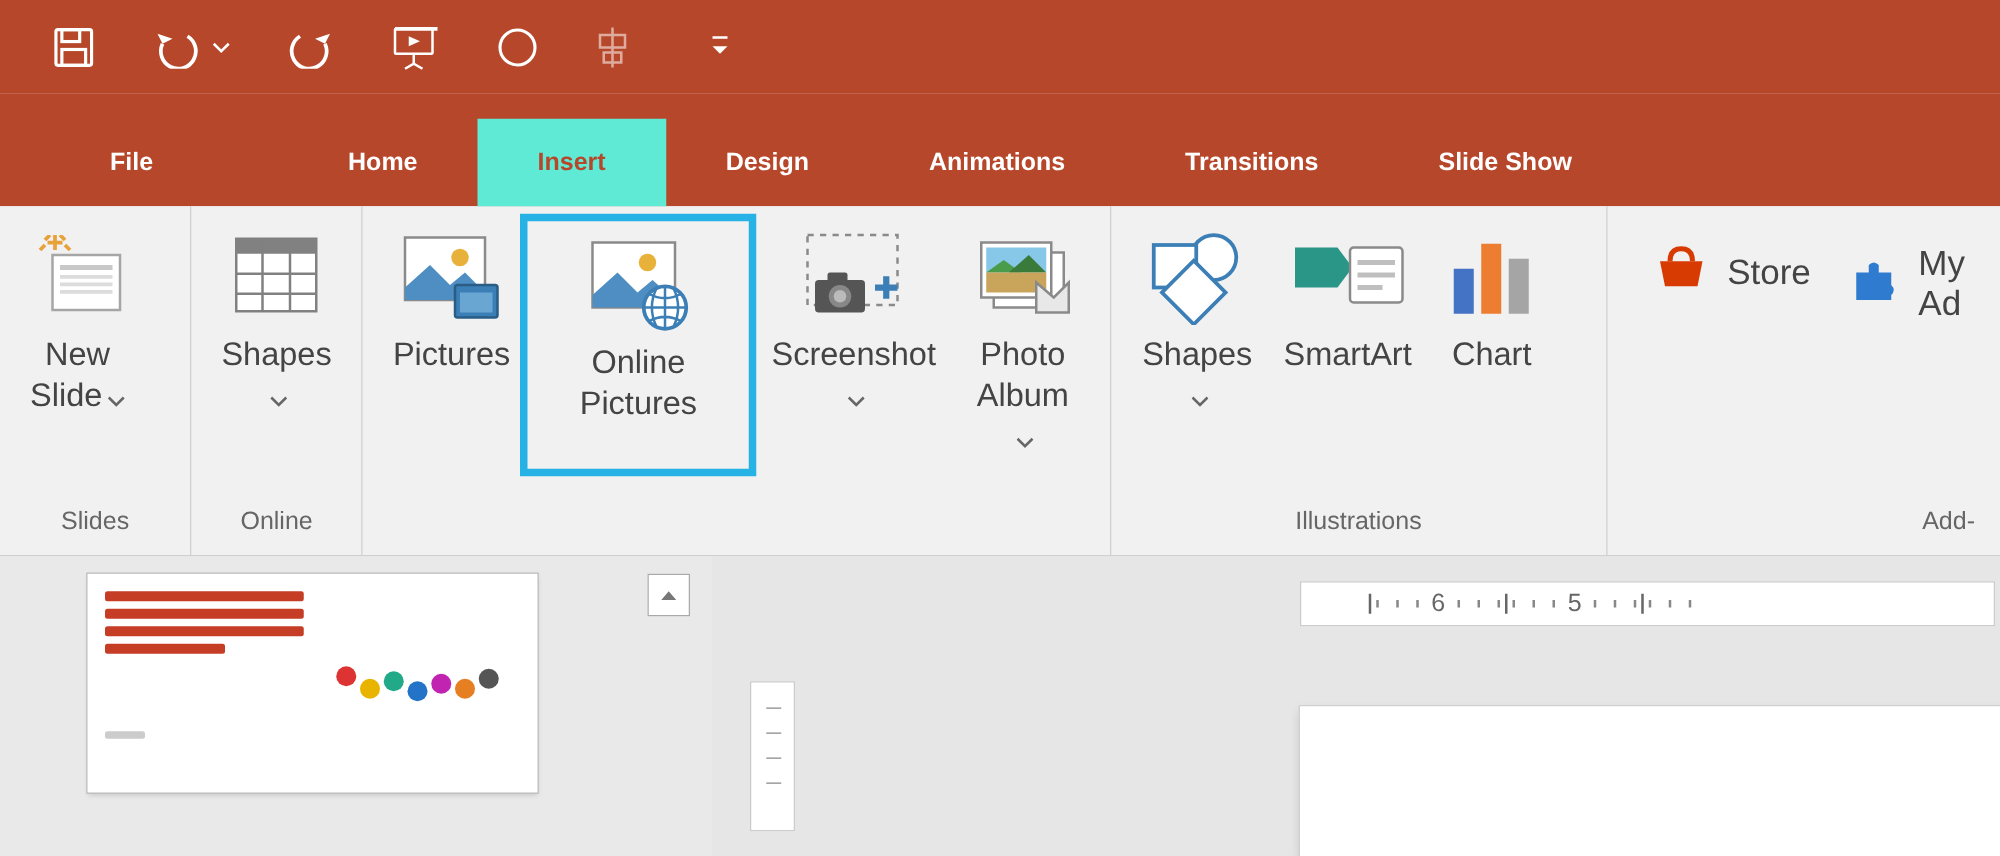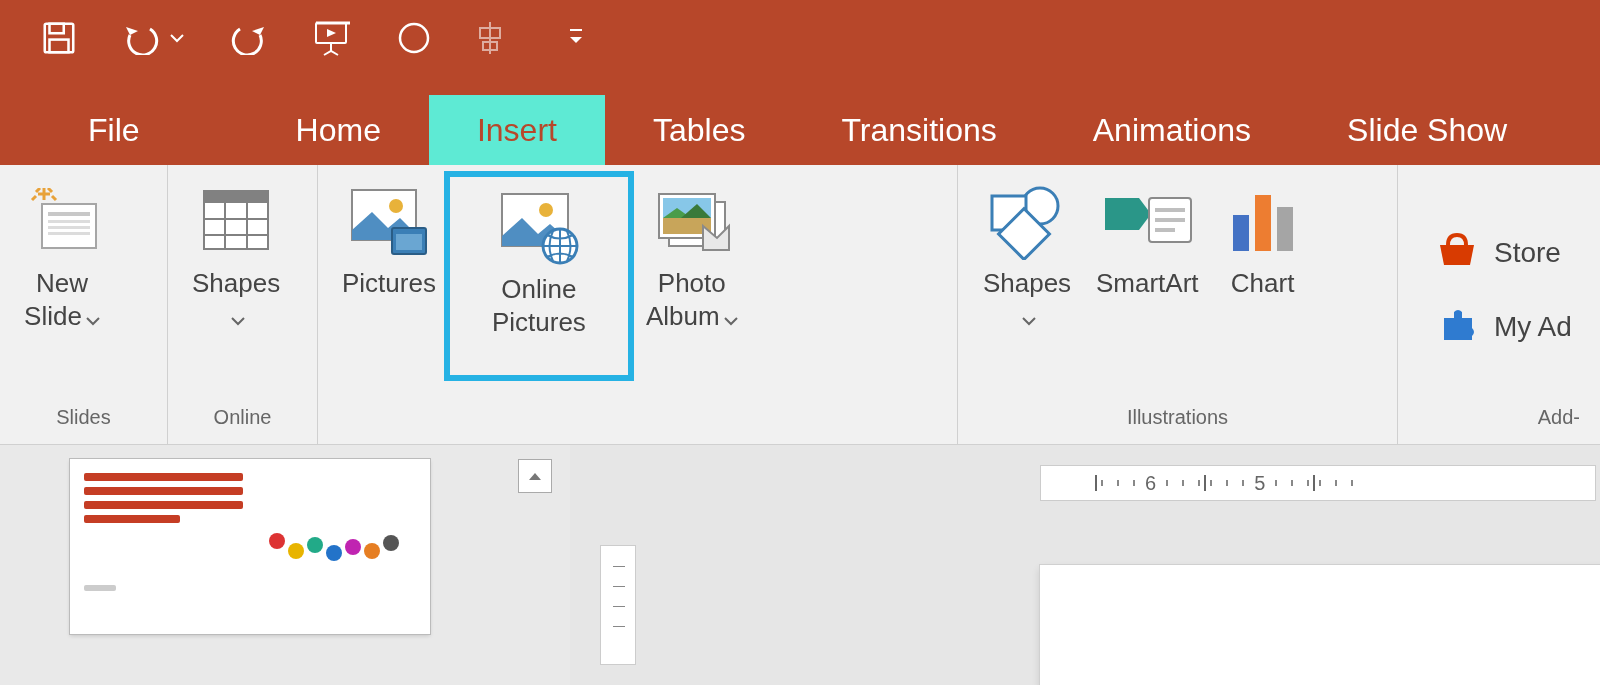--- a/index.html
+++ b/index.html
@@ -28,22 +28,22 @@
   }
   .tabbar {
     background: #b7472a;
     height: 90px;
     display: flex;
     align-items: flex-end;
     padding-left: 40px;
   }
   .tab {
     color: #fff;
-    font-size: 32px;
-    font-weight: 400;
+    font-size: 20px;
+    font-weight: 700;
     padding: 20px 48px 20px 48px;
     cursor: pointer;
     height: 70px;
     display: flex;
     align-items: center;
   }
   .tab.active {
     background: #5eead4;
     color: #b7472a;
   }
@@ -98,21 +98,21 @@
     display:inline-block;
     vertical-align: middle;
   }
   .highlight {
     border: 6px solid #26b2e4;
     margin: -4px 0 0 -4px;
     padding-top: 10px;
   }
   .side-col {
     display: flex;
-    flex-direction: column;
+    flex-direction: row;
     justify-content: center;
     gap: 28px;
     padding: 20px 16px 20px 26px;
   }
   .side-item {
     display: flex;
     align-items: center;
     gap: 16px;
     font-size: 28px;
     color: #444;
@@ -273,23 +273,23 @@
         <rect x="2" y="2" width="12" height="2" fill="#fff"></rect>
         <path d="M2 10 L8 16 L14 10" fill="#fff"></path>
       </svg>
   </div>
 </div>
 
 <div class="tabbar">
   <div class="tab file">File</div>
   <div class="tab" style="margin-left:40px">Home</div>
   <div class="tab active">Insert</div>
-  <div class="tab">Tables</div>
+  <div class="tab">Design</div>
+  <div class="tab">Animations</div>
   <div class="tab">Transitions</div>
-  <div class="tab">Animations</div>
   <div class="tab">Slide Show</div>
 </div>
 
 <div class="ribbon">
 
   <div class="group" style="width:168px">
     <div class="group-items">
       <div class="big-btn">
         <div class="icon-slot">
           <svg width="76" height="66" viewBox="0 0 76 66">
@@ -350,20 +350,35 @@
             <circle cx="50" cy="22" r="7" fill="#e8b23a"></circle>
             <path d="M6 48 L26 30 L42 46 L54 36 L72 52 L72 58 L6 58 Z" fill="#4f8ec2"></path>
             <circle cx="64" cy="58" r="17" fill="#fff" stroke="#3b7fb6" stroke-width="3"></circle>
             <path d="M47 58 H81 M64 41 V75 M51 47 Q64 54 77 47 M51 69 Q64 62 77 69 M57 43 Q50 58 57 73 M71 43 Q78 58 71 73" stroke="#3b7fb6" stroke-width="2" fill="none"></path>
           </svg>
         </div>
         <div class="lbl">Online
 Pictures</div>
       </div>
 
+      <div class="big-btn">
+        <div class="icon-slot">
+          <svg width="86" height="78" viewBox="0 0 86 78">
+            <rect x="6" y="6" width="72" height="56" fill="none" stroke="#8a8a8a" stroke-width="2" stroke-dasharray="5 5"></rect>
+            <rect x="12" y="42" width="40" height="26" rx="3" fill="#555"></rect>
+            <rect x="22" y="36" width="16" height="8" rx="2" fill="#555"></rect>
+            <circle cx="32" cy="55" r="9" fill="#888"></circle>
+            <circle cx="32" cy="55" r="5" fill="#bbb"></circle>
+            <path d="M60 48 H78 M69 39 V57" stroke="#3b7fb6" stroke-width="5"></path>
+          </svg>
+        </div>
+        <div class="lbl"><span>Screenshot</span><br><span class="dropdown-caret"><svg width="14" height="10">
+                <path d="M1 2 L7 8 L13 2" fill="none" stroke="#666" stroke-width="2"></path>
+              </svg></span></div>
+      </div>
 
       <div class="big-btn">
         <div class="icon-slot">
           <svg width="90" height="78" viewBox="0 0 90 78">
             <rect x="22" y="20" width="56" height="44" fill="#fff" stroke="#8a8a8a" stroke-width="2"></rect>
             <rect x="12" y="12" width="56" height="44" fill="#fff" stroke="#8a8a8a" stroke-width="2"></rect>
             <rect x="16" y="16" width="48" height="20" fill="#87c7e8"></rect>
             <path d="M16 36 L30 26 L44 36 Z" fill="#4a9c4a"></path>
             <path d="M34 36 L50 22 L64 36 Z" fill="#3a7a3a"></path>
             <rect x="16" y="36" width="48" height="16" fill="#c8a55a"></rect>

